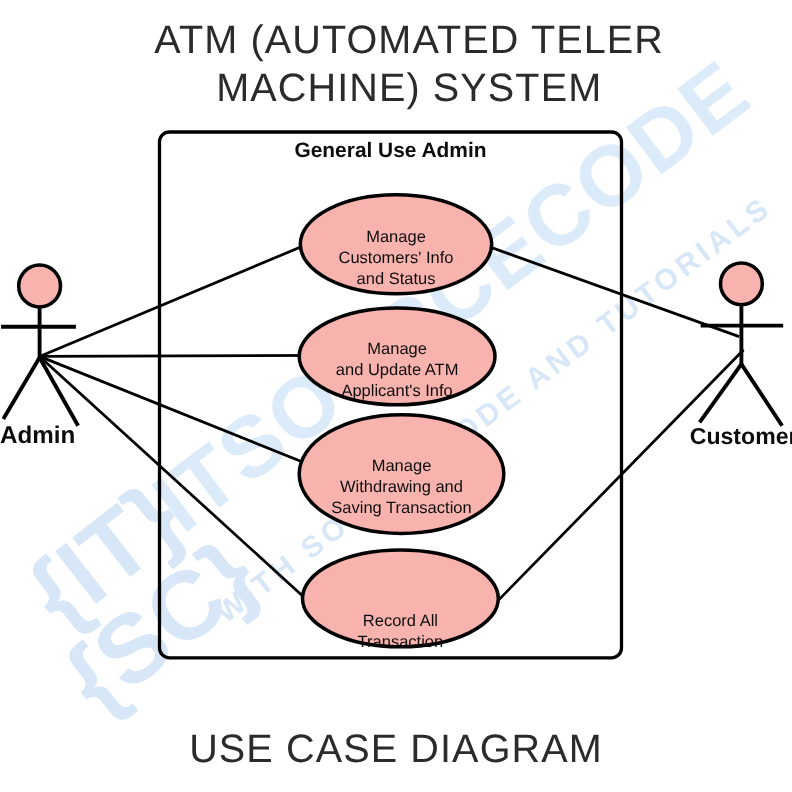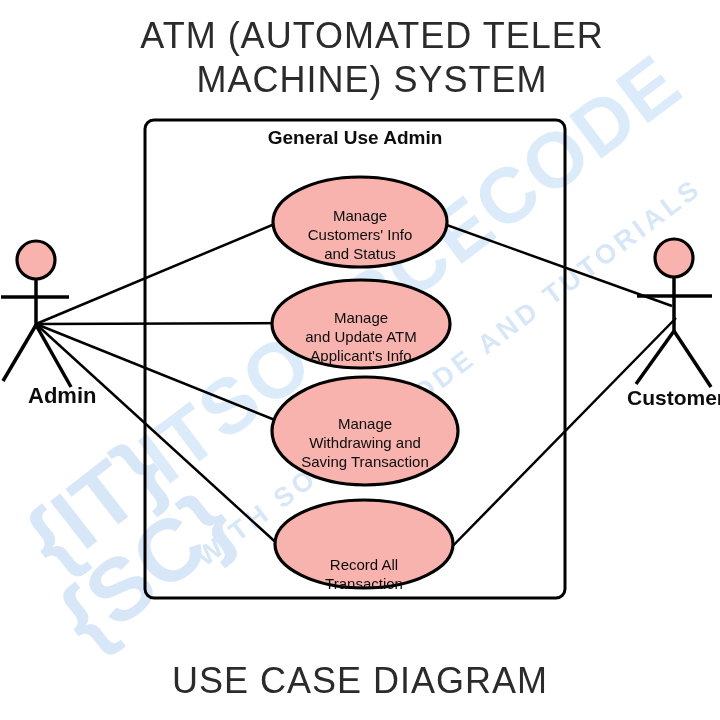--- a/index.html
+++ b/index.html
@@ -43,21 +43,21 @@
   }
   .uc-label {
     font-weight: normal; font-size: 15px; line-height: 19px;
     text-align: center; white-space: pre-line; color: #0d0d0d; margin-top: 12px;
   }
   .uc1 { left: 270px; top: 194px; width: 180px; }
   .uc2 { left: 271px; top: 296px; width: 180px; }
   .uc3 { left: 272px; top: 402px; width: 186px; }
   .uc4 { left: 274px; top: 543px; width: 180px; }
   .actor-label { font-weight: bold; color: #0d0d0d; text-align: center; }
-  .actor-admin-label    { left: 16px;   top: 383px; width: 68px; font-size: 22px; padding-left: 12px; }
+  .actor-admin-label    { left: 0px;   top: 383px; width: 68px; font-size: 22px; }
   .actor-customer-label { left: 627px; top: 386px; width: 96px; font-size: 21px; }
 </style>
 </head>
 <body>
 
 <div class="canvas">
 
   <div class="wm wm-logo">
     <div>{IT}</div>
     <div>{SC}</div>

